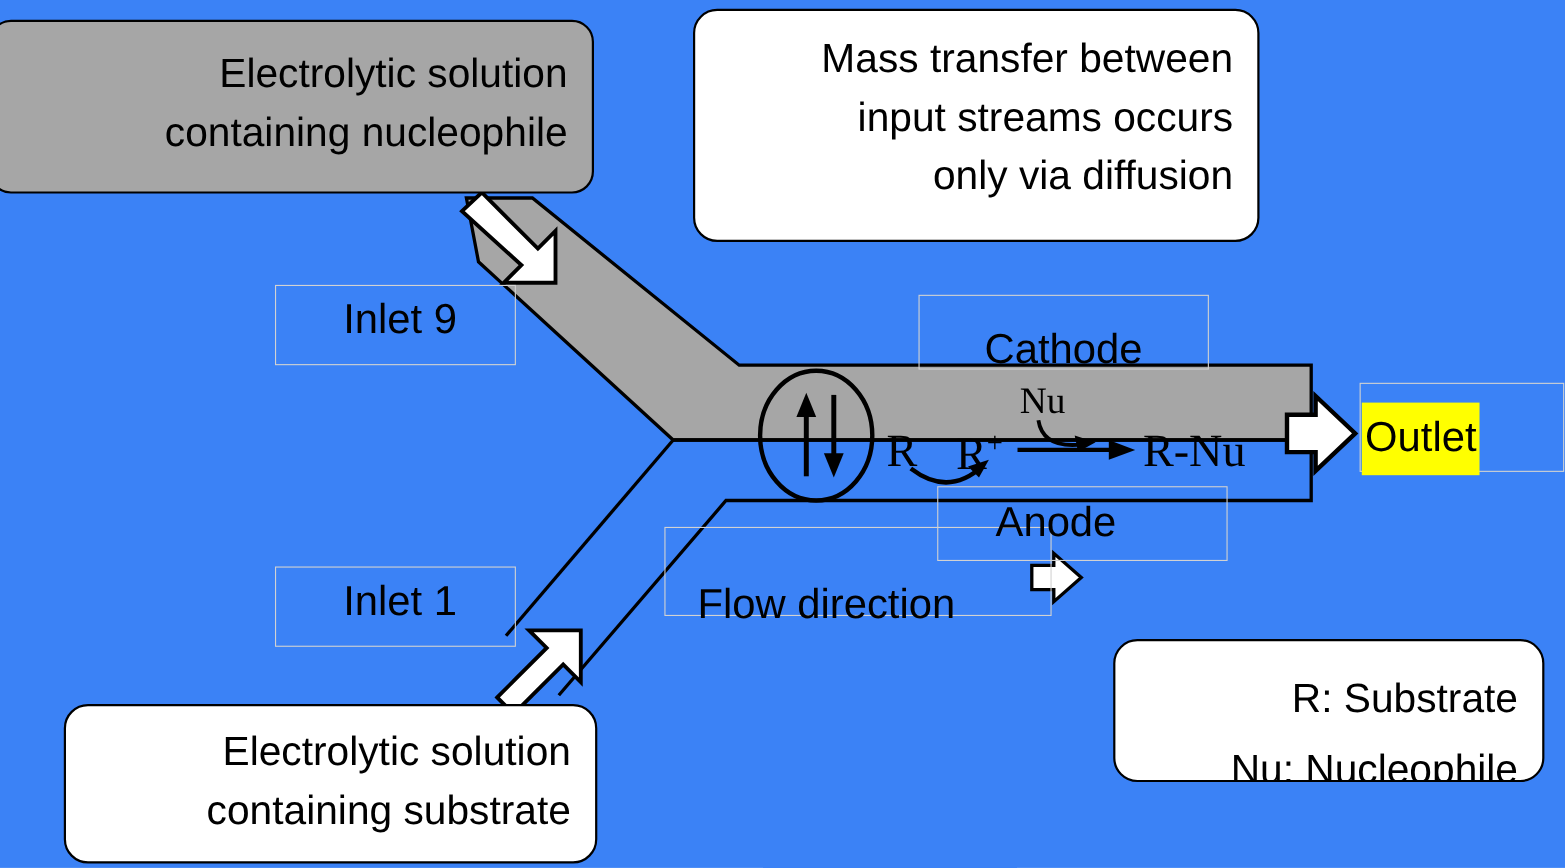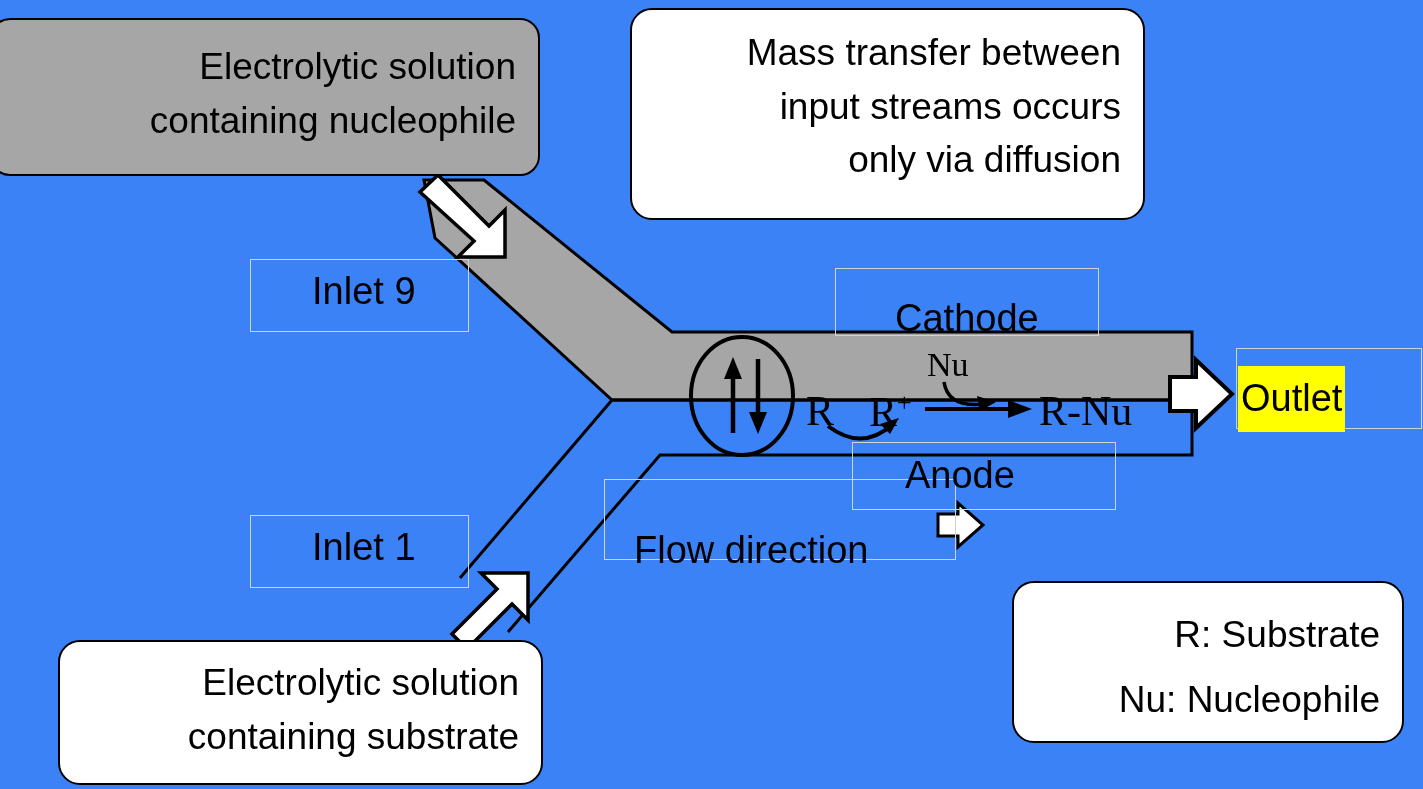--- a/index.html
+++ b/index.html
@@ -66,21 +66,21 @@
     top: 640px;
     width: 485px;
     height: 145px;
     padding-left: 30px;
     padding-top: 14px;
   }
   #box-legend {
     left: 1012px;
     top: 581px;
     width: 392px;
-    height: 162px;
+    height: 130px;
     padding-left: 30px;
     padding-top: 20px;
     line-height: 1.75;
   }
 
   
   .plabel {
     position: absolute;
     font-family: "Liberation Sans", sans-serif;
     font-size: 38px;

